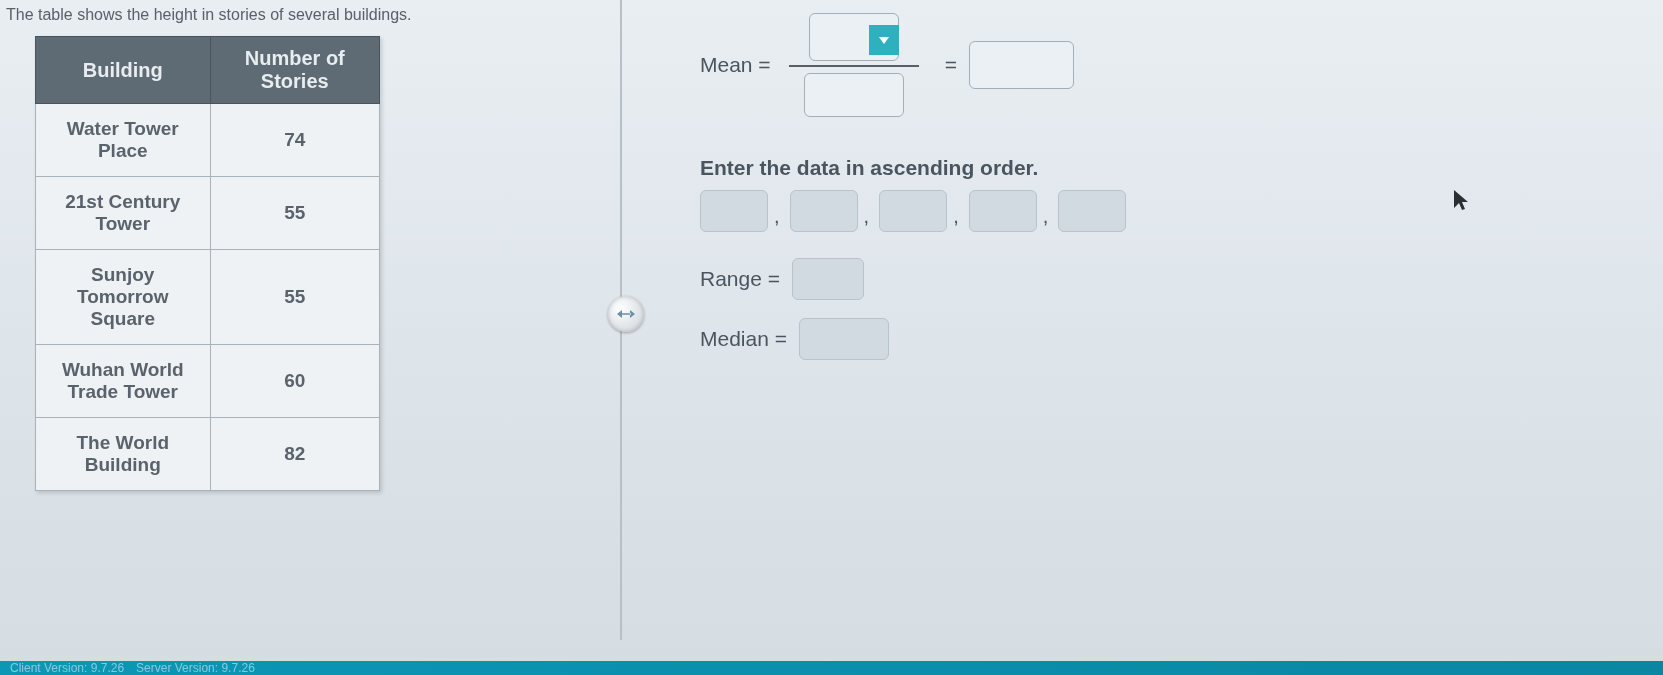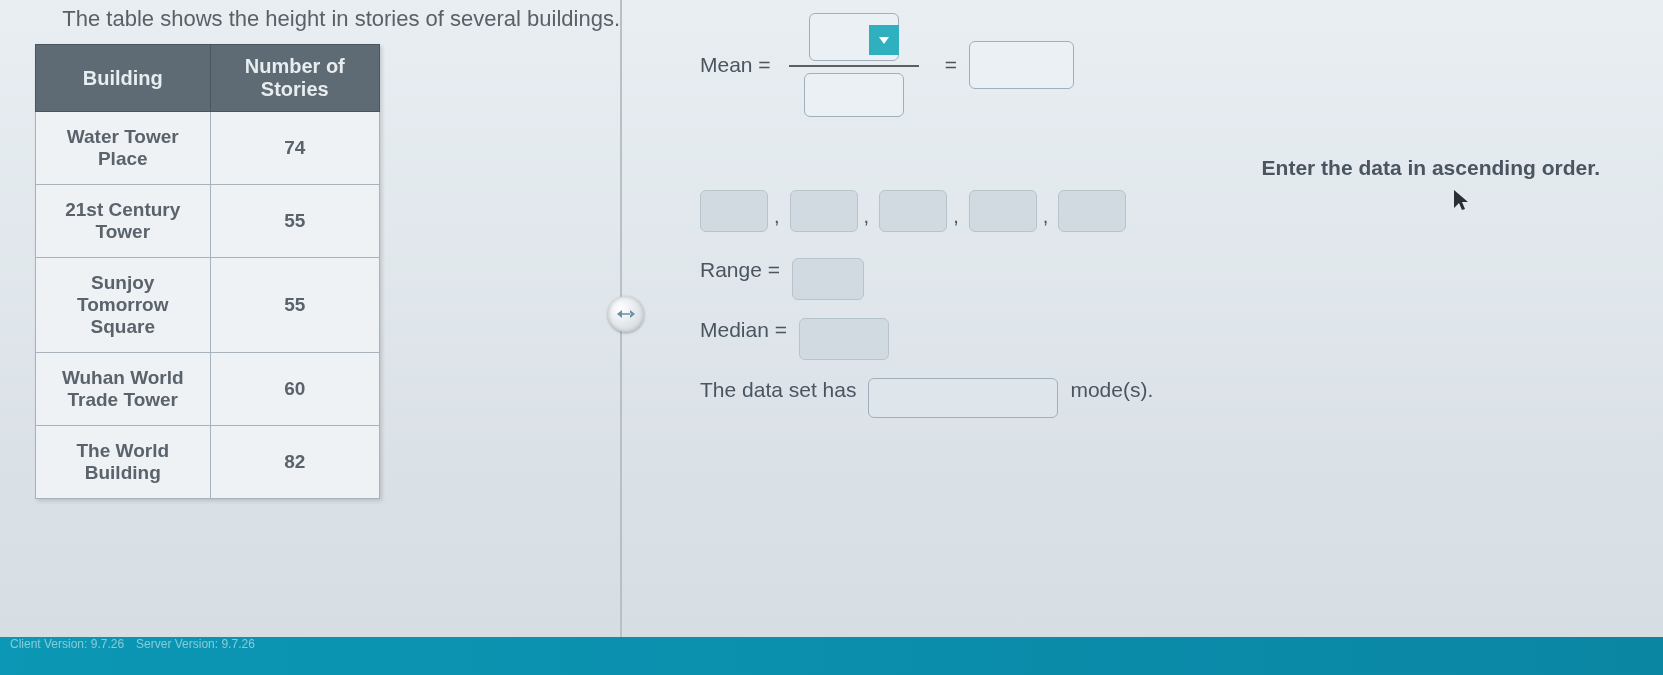--- a/index.html
+++ b/index.html
@@ -6,24 +6,23 @@
   body {
     font-family: "Segoe UI", Arial, sans-serif;
     background: linear-gradient(180deg, #e8eef2 0%, #d5dce2 100%);
     width: 1663px;
     height: 675px;
     position: relative;
     overflow: hidden;
     color: #4a5560;
   }
   .prompt {
-    font-size: 22px;
+    font-size: 16px;
     color: #5a6068;
     padding: 6px 0 12px 6px;
-    text-align: right;
   }
   .left-panel {
     position: absolute;
     left: 0;
     top: 0;
     width: 620px;
   }
   .data-table {
     margin-left: 35px;
     border-collapse: collapse;
@@ -64,23 +63,23 @@
     height: 640px;
     background: #b8c0c6;
   }
   .right-panel {
     position: absolute;
     left: 700px;
     top: 10px;
     width: 900px;
     color: #4a5560;
   }
-  .row { display: flex; margin-bottom: 18px; }
+  .row { display: flex; align-items: center; margin-bottom: 18px; }
   .label { font-size: 21px; color: #4a5560; margin-right: 12px; }
-  .label-bold { font-size: 21px; color: #4a5560; font-weight: 700; margin-bottom: 10px; text-align: right; }
+  .label-bold { font-size: 21px; color: #4a5560; font-weight: 700; margin-bottom: 10px; }
   .input-box {
     display: inline-block;
     border: 1.5px solid #9fb0bc;
     border-radius: 6px;
     background: #eaf0f4;
     height: 42px;
     width: 68px;
     vertical-align: middle;
   }
   .input-box.wide { width: 105px; height: 48px; }
@@ -124,25 +123,25 @@
   }
   .collapse-handle svg { fill:#6a90a8; }
   .cursor {
     position:absolute;
     left:1452px; top:188px;
     width:18px; height:24px;
   }
   .footer {
     position:absolute;
     left:0; bottom:0;
-    width:100%; height:38px;
+    width:100%; height:14px;
     background: linear-gradient(90deg, #0b97b5, #0a86a3);
     color:#b8e0ea;
     font-size:12px;
-    display:flex; 
+    display:flex; align-items:center;
     padding-left:10px;
   }
   .footer span { opacity:0.7; margin-right:12px; }
   .sec2 { margin-top: 36px; }
   .sec3 { margin-top: 10px; }
 </style>
 </head>
 <body>
 
 <div class="left-panel">
@@ -227,25 +226,20 @@
   <div class="row sec3">
     <span class="label">Range  =</span>
     <span class="input-box ghost" style="width:72px;"></span>
   </div>
 
   <div class="row">
     <span class="label">Median  =</span>
     <span class="input-box ghost" style="width:90px;"></span>
   </div>
 
-  <div class="row">
-    <span class="label">The data set has</span>
-    <span class="input-box select"></span>
-    <span class="label" style="margin-left:12px;">mode(s).</span>
-  </div>
 
 </div>
 
 <div class="cursor">
   <svg width="18" height="24" viewBox="0 0 18 24">
       <path d="M2 2 L2 20 L7 15 L10 22 L13 21 L10 14 L16 14 Z" fill="#2a2f33"></path>
     </svg>
 </div>
 
 <div class="footer">

